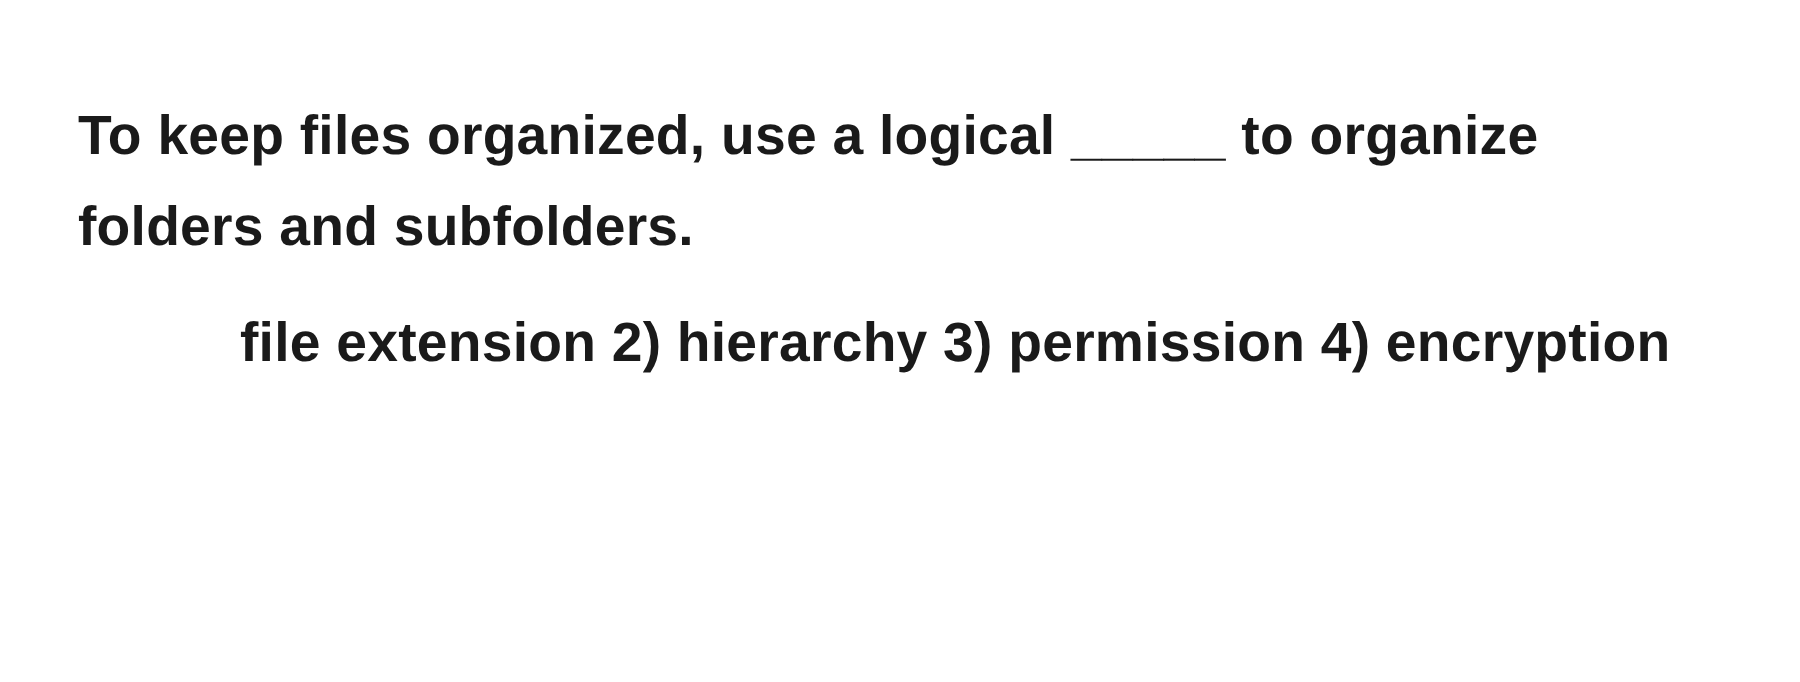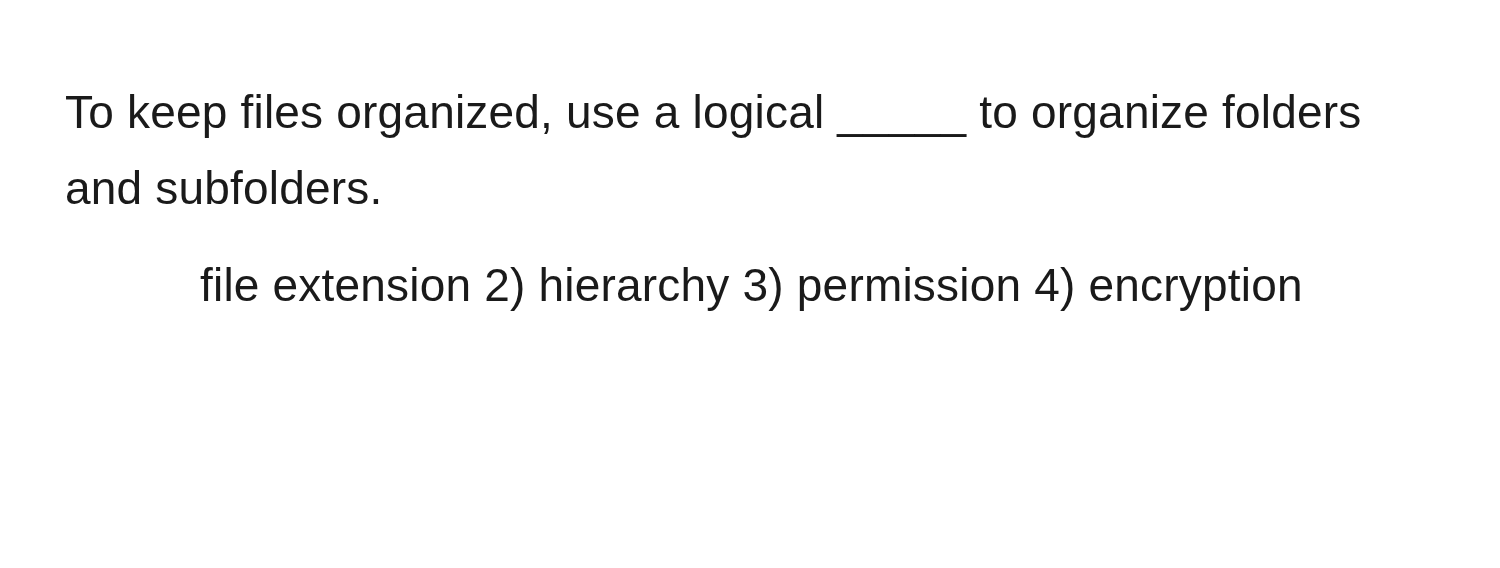--- a/index.html
+++ b/index.html
@@ -11,27 +11,27 @@
       width: 1500px;
       height: 568px;
       background: #ffffff;
       font-family: -apple-system, BlinkMacSystemFont, "Segoe UI", Helvetica, Arial, sans-serif;
       padding: 75px 65px 0 65px;
       color: #1a1a1a;
     }
     .question-text {
       font-size: 46px;
       line-height: 1.65;
-      font-weight: 400;
+      font-weight: 700;
       letter-spacing: 0.2px;
     }
     .options-block {
       font-size: 46px;
       line-height: 1.75;
-      font-weight: 400;
+      font-weight: 700;
       letter-spacing: 0.2px;
       padding-left: 135px;
       margin-top: 18px;
     }
   </style>
 </head>
 <body>
 
 <div class="question-text">To keep files organized, use a logical _____ to organize folders and subfolders.</div>
 

